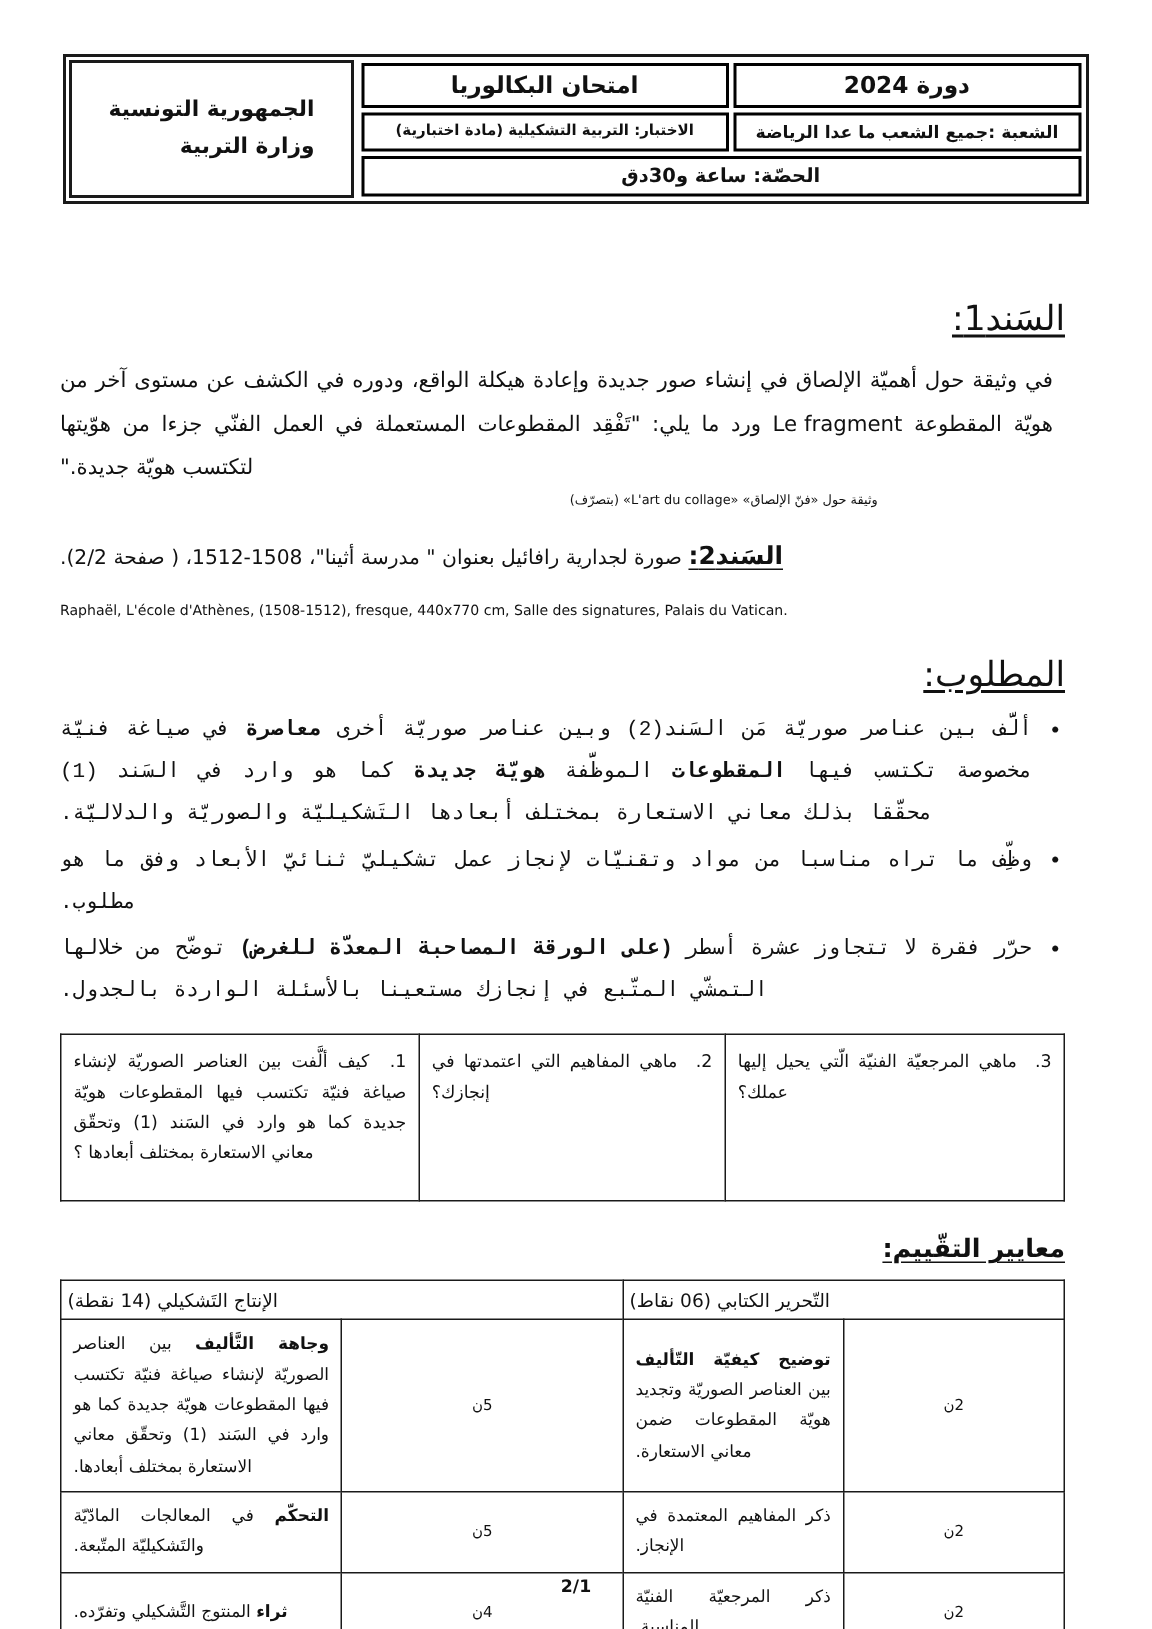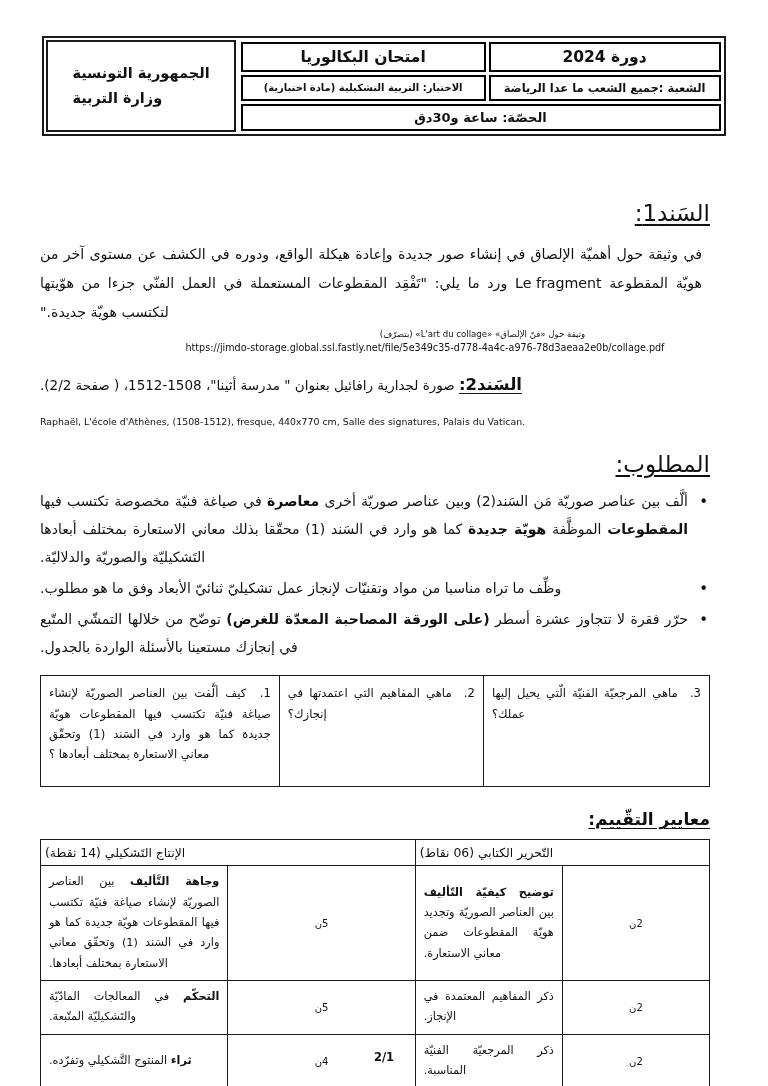--- a/index.html
+++ b/index.html
@@ -36,21 +36,21 @@
     display: flex;
     flex-direction: row;
     background: #fff;
   }
   .header-left-col {
     flex: 0 0 190px;
     border: 2px solid #1a1a1a;
     display: flex;
     align-items: center;
     justify-content: center;
-    text-align: left;
+    text-align: right;
     padding: 1px 4px;
     box-sizing: border-box;
   }
   .ministry-lines {
     line-height: 1.75;
     font-weight: bold;
     font-size: 14.5px;
     letter-spacing: 0.5px;
   }
   .header-right-col {
@@ -143,20 +143,21 @@
     text-align: left;
     font-size: 9.4px;
     margin-top: 22px;
     padding-right: 30px;
   }
 
   ul.req {
     list-style: none;
     margin: 0;
     padding: 0;
+    font-family: Liberation Mono, monospace;
   }
   ul.req > li {
     position: relative;
     font-size: 14px;
     line-height: 2.0;
     text-align: justify;
     text-align-last: left;
     padding-right: 22px;
     margin-bottom: 3px;
   }
@@ -280,21 +281,20 @@
   </div>
 
   <div class="content">
 
     <div class="sec-title">السَند1:</div>
 
     <p class="para"><span>في وثيقة حول أهميّة الإلصاق في إنشاء صور جديدة وإعادة هيكلة الواقع، ودوره في الكشف عن مستوى آخر من هويّة المقطوعة </span><span class="ltr">Le fragment</span><span> ورد ما يلي: "تَفْقِد المقطوعات المستعملة في العمل الفنّي جزءا من هوّيتها لتكتسب هويّة جديدة."</span></p>
 
     <div class="cite-ar"><span>وثيقة حول «فنّ الإلصاق»</span> «<span class="ltr">L'art du collage</span>» <span>(بتصرّف)</span></div>
 
-    <div class="url">https://jimdo-storage.global.ssl.fastly.net/file/5e349c35-d778-4a4c-a976-78d3aeaa2e0b/collage.pdf</div>
 
     <p class="sanad2-line" style="margin-top:22px;"><span class="sanad2-label">السَند2:</span><span> صورة لجدارية رافائيل بعنوان " مدرسة أثينا"، 1508-1512،  ( صفحة 2/2).</span></p>
 
     <div class="fresco-cite">Raphaël, L'école d'Athènes, (1508-1512), fresque, 440x770 cm, Salle des signatures, Palais du Vatican.</div>
 
     <div class="sec-title tight" style="margin-top:24px;">المطلوب:</div>
 
     <ul class="req">
       <li><span>ألَّف بين عناصر صوريّة مَن السَند(2) وبين عناصر صوريّة أخرى </span><b>معاصرة</b><span> في صياغة فنيّة مخصوصة تكتسب فيها </span><b>المقطوعات</b><span> الموظَّفة </span><b>هويّة جديدة</b><span> كما هو وارد في السَند (1) محقّقا بذلك معاني الاستعارة بمختلف أبعادها التَشكيليّة والصوريّة والدلاليّة.</span></li>
 

